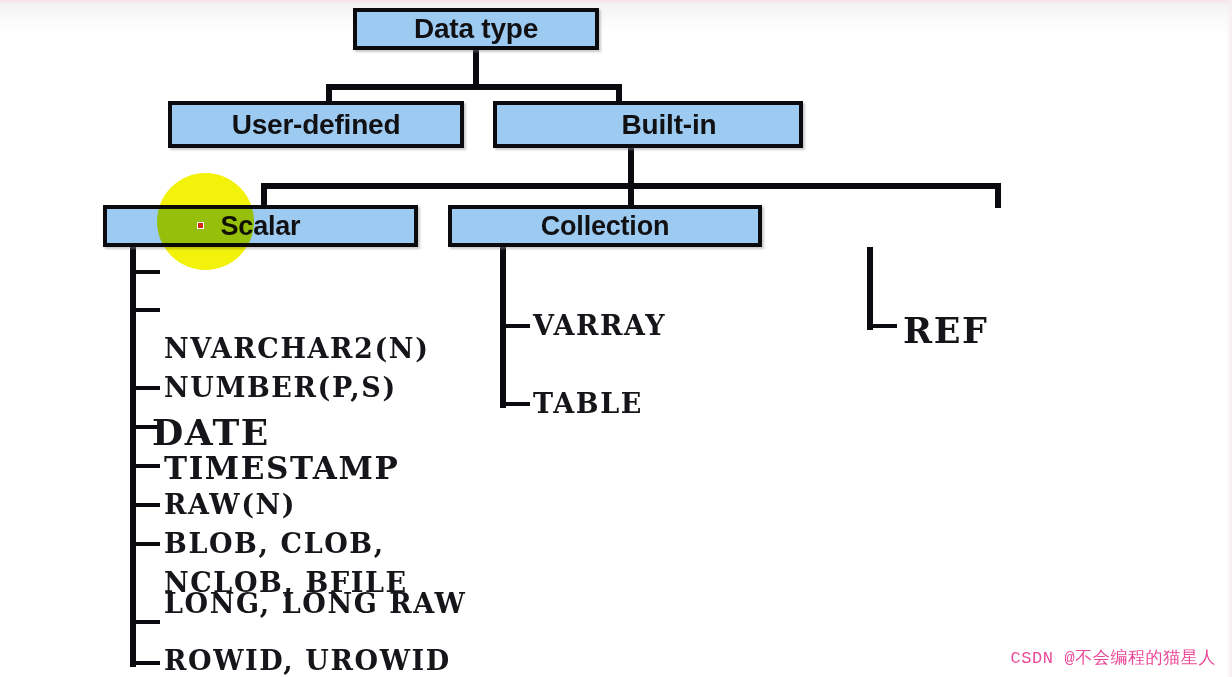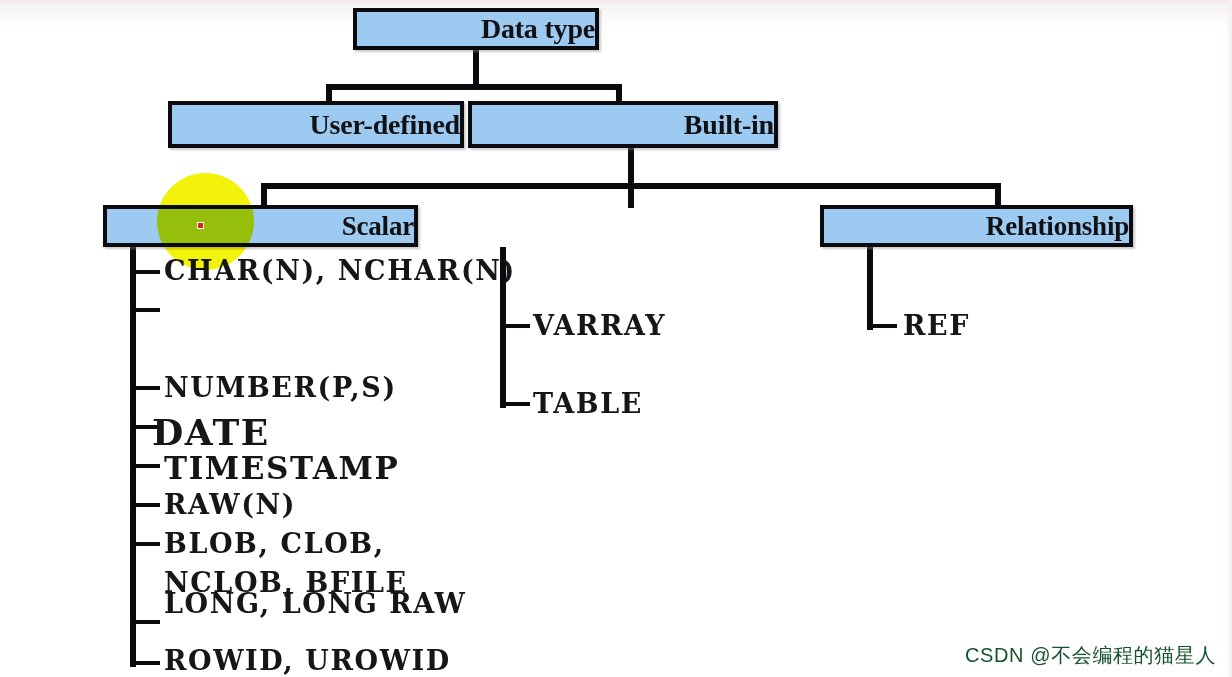--- a/index.html
+++ b/index.html
@@ -39,24 +39,24 @@
   }
 
   
   .node {
     position: absolute;
     box-sizing: border-box;
     background: #9dcaf0;
     border: 4px solid #0b0b0f;
     display: flex;
     align-items: center;
-    justify-content: flex-end;
+    justify-content: center;
     color: #111114;
     font-weight: bold;
-    font-family: Liberation Serif, serif;
+    font-family: Liberation Sans, sans-serif;
     letter-spacing: -0.2px;
     box-shadow: 2px 2px 2px rgba(140,140,145,0.45);
     z-index: 3;
   }
   .node-label { white-space: nowrap; }
 
   
   .ln {
     position: absolute;
     background: #0b0b0f;
@@ -93,23 +93,23 @@
     border: 1px solid #ffffff;
     box-sizing: border-box;
     z-index: 6;
   }
 
   
   .watermark {
     position: absolute;
     right: 16px;
     bottom: 8px;
-    color: #14532d;
-    font-size: 20px;
-    font-family: Liberation Sans, sans-serif;
+    color: #ec4899;
+    font-size: 17px;
+    font-family: Liberation Mono, monospace;
     letter-spacing: 0.6px;
     white-space: nowrap;
     z-index: 5;
   }
 </style>
 </head>
 <body>
 
 <div id="canvas">
 
@@ -124,73 +124,73 @@
 
   <div class="ln ln-h" style="left:326px; top:84px; width:296px; height:6px;"></div>
 
   <div class="ln ln-v" style="left:326px; top:84px; width:6px; height:20px;"></div>
   <div class="ln ln-v" style="left:616px; top:84px; width:6px; height:20px;"></div>
 
   <div class="node" style="left:168px; top:101px; width:296px; height:47px; font-size:28px;">
     <span class="node-label">User-defined</span>
   </div>
 
-  <div class="node" style="left:468px; top:101px; width:310px; height:47px; font-size:28px;padding-left:42px;">
+  <div class="node" style="left:493px; top:101px; width:310px; height:47px; font-size:28px;padding-left:42px;">
     <span class="node-label">Built-in</span>
   </div>
 
   <div class="ln ln-v" style="left:628px; top:148px; width:6px; height:40px;"></div>
 
   <div class="ln ln-h" style="left:261px; top:183px; width:740px; height:6px;"></div>
 
   <div class="ln ln-v" style="left:261px; top:183px; width:6px; height:25px;"></div>
   <div class="ln ln-v" style="left:628px; top:183px; width:6px; height:25px;"></div>
   <div class="ln ln-v" style="left:995px; top:183px; width:6px; height:25px;"></div>
 
   <div class="node" style="left:103px; top:205px; width:315px; height:42px; font-size:27px;">
     <span class="node-label">Scalar</span>
   </div>
 
+  <div class="node" style="left:448px; top:205px; width:314px; height:42px; font-size:27px;">
+    <span class="node-label">Collection</span>
+  </div>
 
-  <div class="node" style="left:820px; top:205px; width:313px; height:42px; font-size:27px;">
-    <span class="node-label">Relationship</span>
-  </div>
 
   <div class="ln ln-v" style="left:130px; top:247px; width:6px; height:420px;"></div>
 
   <div class="ln ln-thin-h" style="left:130px; top:270px; width:30px;"></div>
   <div class="ln ln-thin-h" style="left:130px; top:308px; width:30px;"></div>
   <div class="ln ln-thin-h" style="left:130px; top:386px; width:30px;"></div>
   <div class="ln ln-thin-h" style="left:130px; top:425px; width:30px;"></div>
   <div class="ln ln-thin-h" style="left:130px; top:464px; width:30px;"></div>
   <div class="ln ln-thin-h" style="left:130px; top:503px; width:30px;"></div>
   <div class="ln ln-thin-h" style="left:130px; top:542px; width:30px;"></div>
   <div class="ln ln-thin-h" style="left:130px; top:620px; width:30px;"></div>
   <div class="ln ln-thin-h" style="left:130px; top:661px; width:30px;"></div>
 
-  <div class="leaf" style="left:164px; top:255px; font-size:27px;">CHAR(N), NCHAR(N)</div>
+  <div class="leaf" style="left:164px; top:333px; font-size:27px;">NVARCHAR2(N)</div>
   <div class="leaf" style="left:164px; top:372px; font-size:27px;">NUMBER(P,S)</div>
   <div class="leaf" style="left:152px; top:411px; font-size:36px;">DATE</div>
   <div class="leaf" style="left:164px; top:450px; font-size:31px;">TIMESTAMP</div>
   <div class="leaf" style="left:164px; top:489px; font-size:27px;">RAW(N)</div>
   <div class="leaf" style="left:164px; top:528px; font-size:27px;">BLOB, CLOB,</div>
   <div class="leaf" style="left:164px; top:567px; font-size:27px;">NCLOB, BFILE</div>
   <div class="leaf" style="left:164px; top:576px; font-size:27px;margin-top:12px;">LONG, LONG RAW</div>
   <div class="leaf" style="left:164px; top:645px; font-size:27px;">ROWID, UROWID</div>
 
   <div class="ln ln-v" style="left:500px; top:247px; width:6px; height:161px;"></div>
   <div class="ln ln-thin-h" style="left:500px; top:324px; width:30px;"></div>
   <div class="ln ln-thin-h" style="left:500px; top:402px; width:30px;"></div>
 
   <div class="leaf" style="left:533px; top:310px; font-size:27px;">VARRAY</div>
   <div class="leaf" style="left:533px; top:388px; font-size:27px;">TABLE</div>
 
   <div class="ln ln-v" style="left:867px; top:247px; width:6px; height:83px;"></div>
   <div class="ln ln-thin-h" style="left:867px; top:324px; width:30px;"></div>
 
-  <div class="leaf" style="left:903px; top:310px; font-size:27px;">REF</div>
+  <div class="leaf" style="left:903px; top:310px; font-size:35px;">REF</div>
 
   <div class="highlight" style="left:157px; top:173px; width:97px; height:97px;"></div>
   <div class="cursor-dot" style="left:197px; top:222px;"></div>
 
   <div class="watermark">CSDN @不会编程的猫星人</div>
 
 </div>
 
 </body></html>

